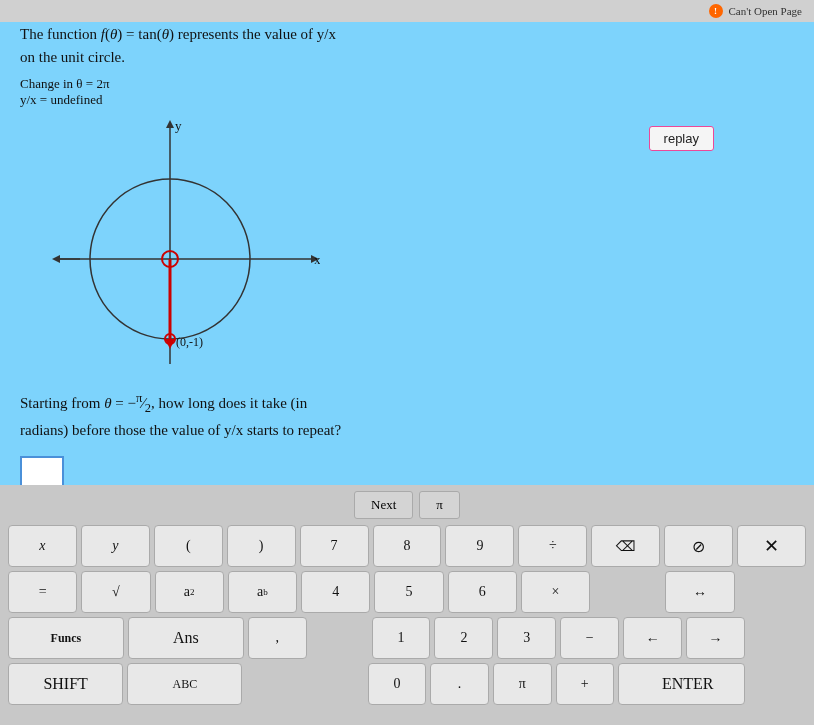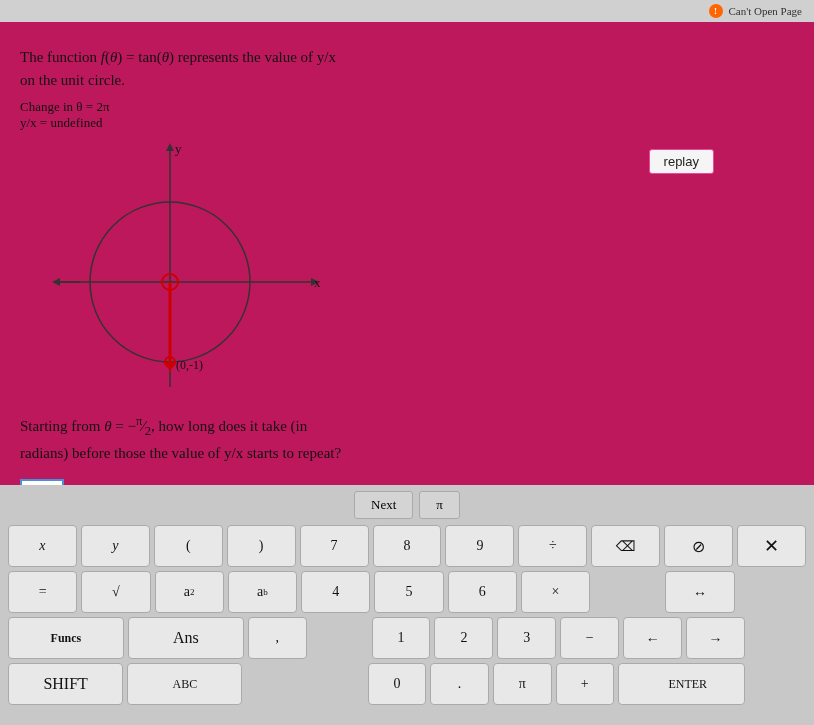--- a/index.html
+++ b/index.html
@@ -31,22 +31,22 @@
       background: #ff6600;
       display: inline-flex;
       align-items: center;
       justify-content: center;
       color: white;
       font-size: 9px;
       font-weight: bold;
     }
 
     .main-content {
-      padding: 24px 20px 0 20px;
-      background: #be185d;
+      padding: 1px 20px 0 20px;
+      background: #7dd3fc;
       height: calc(725px - 22px - 240px);
     }
 
     .intro-text {
       font-size: 15px;
       color: #111;
       margin-bottom: 8px;
       line-height: 1.5;
     }
 
@@ -273,16 +273,16 @@
 
   <div class="keyboard-row">
     <div class="key-cell wide2" style="font-size:16px;">SHIFT</div>
     <div class="key-cell wide2" style="font-size:12px;">ABC</div>
     <div class="key-cell" style="background:transparent;border:none;"></div>
     <div class="key-cell" style="background:transparent;border:none;"></div>
     <div class="key-cell">0</div>
     <div class="key-cell">.</div>
     <div class="key-cell">π</div>
     <div class="key-cell">+</div>
-    <div class="key-cell wide2" style="font-size:12px;padding-left:12px;">ENTER</div>
+    <div class="key-cell wide2" style="font-size:16px;padding-left:12px;">ENTER</div>
     <div class="key-cell" style="background:transparent;border:none;"></div>
   </div>
 </div>
 
 </body></html>

